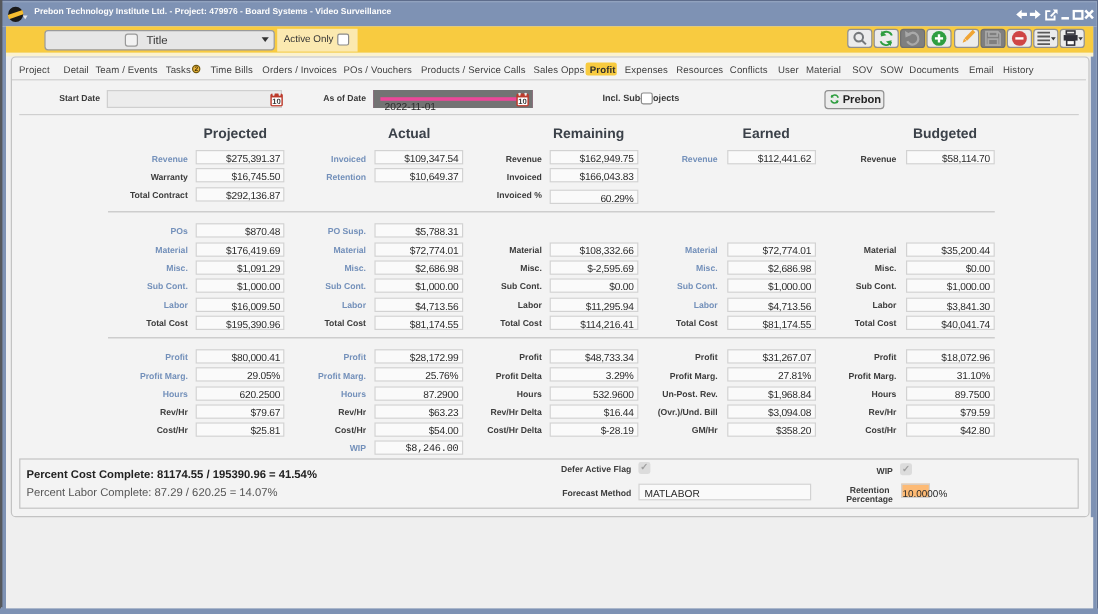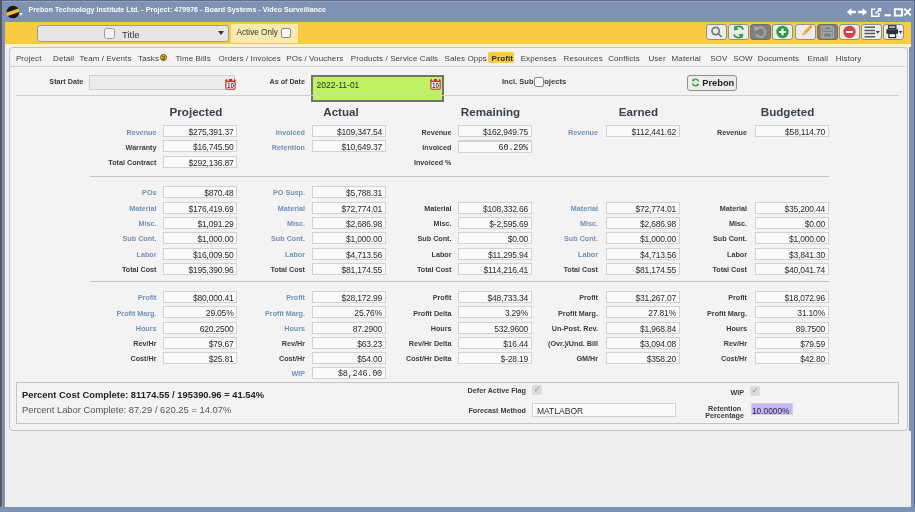--- a/index.html
+++ b/index.html
@@ -153,21 +153,21 @@
 <div class="blbl" style="right:831.7px;top:76.5px;">Start Date</div>
 <div class="ab" style="left:89px;top:75px;width:146px;height:15px;background:#ececec;border:1px solid #cfcfcf;"></div>
 <div class="ab" style="left:225px;top:75.5px;"><svg width="11" height="12" viewBox="0 0 11 12">
       <rect x="0.3" y="1" width="10.4" height="10.7" rx="1.6" fill="#bc3a2b"></rect>
       <rect x="1.5" y="4.2" width="8" height="6.4" fill="#fff"></rect>
       <rect x="2.1" y="0.2" width="1.7" height="2.6" rx="0.6" fill="#e9e9e9"></rect>
       <rect x="7.2" y="0.2" width="1.7" height="2.6" rx="0.6" fill="#e9e9e9"></rect>
       <text x="5.5" y="9.8" font-size="6.4" font-weight="bold" fill="#3a3a3a" text-anchor="middle" font-family="Liberation Sans">10</text>
     </svg></div>
 <div class="blbl" style="right:610px;top:76.5px;">As of Date</div>
-<div class="ab" style="left:310.5px;top:75px;width:133.5px;height:27px;background:#bef264;border:2px solid #737373;font-size:8.5px;color:#2b2b2b;padding:2.5px 0 0 4px;">2022-11-01</div>
+<div class="ab" style="left:310.5px;top:75px;width:133.5px;height:15px;background:#ec4899;border:6px solid #737373;font-size:8.5px;color:#2b2b2b;padding:2.5px 0 0 4px;">2022-11-01</div>
 <div class="ab" style="left:430px;top:75.5px;"><svg width="11" height="12" viewBox="0 0 11 12">
       <rect x="0.3" y="1" width="10.4" height="10.7" rx="1.6" fill="#bc3a2b"></rect>
       <rect x="1.5" y="4.2" width="8" height="6.4" fill="#fff"></rect>
       <rect x="2.1" y="0.2" width="1.7" height="2.6" rx="0.6" fill="#e9e9e9"></rect>
       <rect x="7.2" y="0.2" width="1.7" height="2.6" rx="0.6" fill="#e9e9e9"></rect>
       <text x="5.5" y="9.8" font-size="6.4" font-weight="bold" fill="#3a3a3a" text-anchor="middle" font-family="Liberation Sans">10</text>
     </svg></div>
 <div class="blbl" style="left:464px;top:77px;text-align:left;font-size:7.6px;padding-left:38px;">Incl. Sub-Projects</div>
 <div class="cb" style="left:533.5px;top:76.5px;"></div>
 <div class="ab" style="left:687px;top:74.5px;width:50px;height:16px;background:#ececec;border:1px solid #8f8f8f;border-radius:3px;font-size:9.3px;font-weight:bold;color:#222;white-space:nowrap;display:flex;align-items:center;justify-content:center;gap:1.5px;">
@@ -243,21 +243,21 @@
 <div class="fld" style="left:311.5px;top:336.8px;">$63.23</div>
 <div class="lbl" style="right:610px;top:354px;color:#3c3c3c;">Cost/Hr</div>
 <div class="fld" style="left:311.5px;top:351.8px;">$54.00</div>
 <div class="lbl" style="right:610px;top:369.2px;color:#7390ba;">WIP</div>
 <div class="fld" style="left:311.5px;top:367px;font-family:Liberation Mono, monospace;">$8,246.00</div>
 <div class="lbl" style="right:463.5px;top:127.5px;color:#3c3c3c;">Revenue</div>
 <div class="fld" style="left:457.5px;top:125.3px;">$162,949.75</div>
 <div class="lbl" style="right:463.5px;top:142.6px;color:#3c3c3c;">Invoiced</div>
 <div class="fld" style="left:457.5px;top:140.4px;">$166,043.83</div>
 <div class="lbl" style="right:463.5px;top:157.7px;color:#3c3c3c;">Invoiced %</div>
-<div class="fld" style="left:457.5px;top:141px;font-family:Liberation Mono, monospace;">60.29%</div>
+<div class="fld" style="left:457.5px;top:158px;">60.29%</div>
 <div class="lbl" style="right:463.5px;top:203.7px;color:#3c3c3c;">Material</div>
 <div class="fld" style="left:457.5px;top:201.5px;">$108,332.66</div>
 <div class="lbl" style="right:463.5px;top:219.2px;color:#3c3c3c;">Misc.</div>
 <div class="fld" style="left:457.5px;top:217px;">$-2,595.69</div>
 <div class="lbl" style="right:463.5px;top:234.4px;color:#3c3c3c;">Sub Cont.</div>
 <div class="fld" style="left:457.5px;top:232.2px;">$0.00</div>
 <div class="lbl" style="right:463.5px;top:249.7px;color:#3c3c3c;">Labor</div>
 <div class="fld" style="left:457.5px;top:247.5px;">$11,295.94</div>
 <div class="lbl" style="right:463.5px;top:264.9px;color:#3c3c3c;">Total Cost</div>
 <div class="fld" style="left:457.5px;top:262.7px;">$114,216.41</div>
@@ -318,12 +318,12 @@
 <div class="ab" style="left:16px;top:382px;width:883px;height:42px;background:#f3f3f3;border:1px solid #c3c3c3;"></div>
 <div class="ab" style="left:22px;top:388.5px;font-size:9.4px;font-weight:bold;color:#222;">Percent Cost Complete: 81174.55 / 195390.96 = 41.54%</div>
 <div class="ab" style="left:22px;top:403.5px;font-size:9.4px;color:#555;">Percent Labor Complete: 87.29 / 620.25 = 14.07%</div>
 <div class="blbl" style="right:389px;top:386px;">Defer Active Flag</div>
 <div class="cbd" style="left:532px;top:385px;">✓</div>
 <div class="blbl" style="right:389px;top:406px;">Forecast Method</div>
 <div class="ab" style="left:532px;top:403px;width:144px;height:14px;background:#fafafa;border:1px solid #d2d2d2;font-size:8.5px;color:#2b2b2b;padding:2px 0 0 4px;">MATLABOR</div>
 <div class="blbl" style="right:171px;top:387.5px;">WIP</div>
 <div class="cbd" style="left:750px;top:386px;">✓</div>
 <div class="blbl" style="right:171px;top:404.5px;line-height:7.5px;">Retention<br>Percentage</div>
-<div class="ab" style="left:751px;top:403px;width:42px;height:12px;background:#c4b5fd;border:1px solid #d2d2d2;font-size:8.3px;color:#2b2b2b;padding:1.5px 2px 0 0;">10.0000%</div>
+<div class="ab" style="left:751px;top:403px;width:24px;height:12px;background:#fdba74;border:1px solid #d2d2d2;font-size:8.3px;color:#2b2b2b;text-align:right;padding:1.5px 2px 0 0;">10.0000%</div>
 </body></html>

